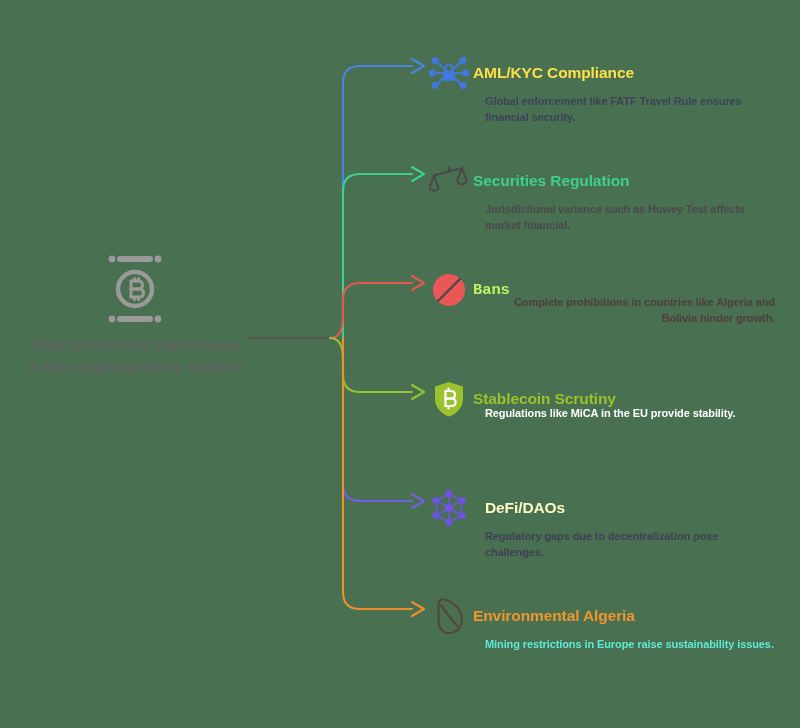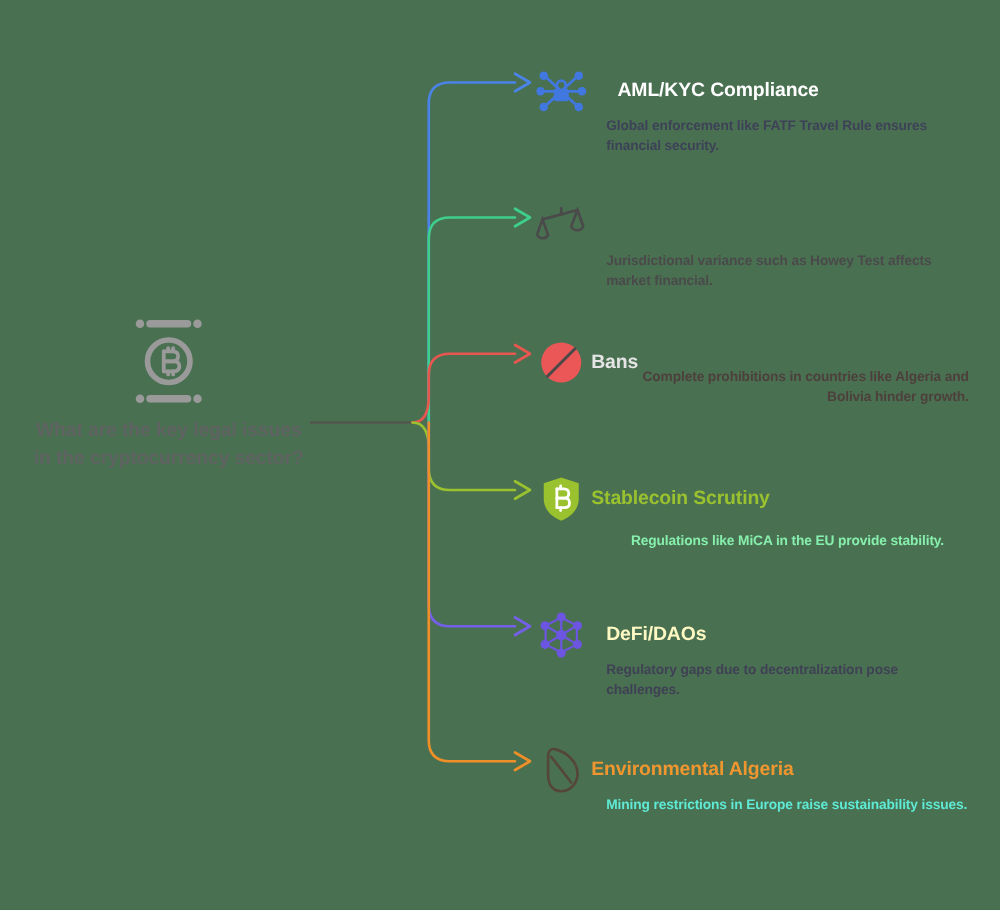--- a/index.html
+++ b/index.html
@@ -160,71 +160,72 @@
             <circle cx="34" cy="4.5" r="3.4"></circle>
             <circle cx="3.4" cy="17" r="3.4"></circle>
             <circle cx="36.6" cy="17" r="3.4"></circle>
             <circle cx="6" cy="29.5" r="3.4"></circle>
             <circle cx="34" cy="29.5" r="3.4"></circle>
           </g>
           <rect x="14" y="15" width="12" height="10" rx="2" fill="#4078e0"></rect>
           <path d="M16.5 15 V12 a3.5 3.5 0 0 1 7 0 V15" fill="none" stroke="#4078e0" stroke-width="2.2"></path>
         </svg>
       </span>
-      <span class="branch-title" style="color:#ffffff;margin-left:21px;">AML/KYC Compliance</span>
+      <span class="branch-title" style="color:#fde047;">AML/KYC Compliance</span>
     </div>
     <div class="branch-desc" style="top:38px; color:#3d4257;">Global enforcement like FATF Travel Rule ensures financial security.</div>
   </div>
 
   <div class="branch" style="top:163px;">
     <div class="branch-head">
       <span class="branch-icon">
         <svg width="40" height="34" viewBox="0 0 40 34" xmlns="http://www.w3.org/2000/svg">
           <g fill="none" stroke="#4a4a4a" stroke-width="2.1" stroke-linecap="round">
             <line x1="5" y1="11.5" x2="33" y2="4"></line>
             <line x1="20" y1="7.5" x2="20" y2="2.5"></line>
             <path d="M5 11.5 L0.5 24 a5.2 5.2 0 0 0 9 0 Z"></path>
             <path d="M33 4 L28 17 a5.2 5.2 0 0 0 9.6 0 Z"></path>
           </g>
         </svg>
       </span>
+      <span class="branch-title" style="color:#3ecf8e;">Securities Regulation</span>
     </div>
     <div class="branch-desc" style="top:38px; color:#4a4a4a;">Jurisdictional variance such as Howey Test affects market financial.</div>
   </div>
 
   <div class="branch" style="top:272px;">
     <div class="branch-head">
       <span class="branch-icon">
         <svg width="36" height="36" viewBox="0 0 36 36" xmlns="http://www.w3.org/2000/svg">
           <circle cx="18" cy="18" r="16" fill="#eb5757"></circle>
           <line x1="7" y1="29" x2="29" y2="7" stroke="#4a4a4a" stroke-width="2.4" stroke-linecap="round"></line>
         </svg>
       </span>
-      <span class="branch-title" style="color:#e5e5e5;">Bans</span>
+      <span class="branch-title" style="color:#bef264;font-family:Liberation Mono, monospace;">Bans</span>
     </div>
     <div class="branch-desc" style="top:22px; color:#4d403c;text-align:right;">Complete prohibitions in countries like Algeria and Bolivia hinder growth.</div>
   </div>
 
   <div class="branch" style="top:381px;">
     <div class="branch-head">
       <span class="branch-icon">
         <svg width="34" height="38" viewBox="0 0 34 38" xmlns="http://www.w3.org/2000/svg">
           <path d="M17 2 L31 6.5 V19 C31 28 24 34 17 36.5 C10 34 3 28 3 19 V6.5 Z" fill="#9ac22e"></path>
           <g stroke="#ffffff" stroke-width="2.2" fill="none" stroke-linecap="round">
             <path d="M13.5 11 L13.5 26"></path>
             <path d="M13.5 11 L19 11 Q23 11 23 14.8 Q23 18.5 19 18.5 L13.5 18.5"></path>
             <path d="M13.5 18.5 L19.5 18.5 Q23.6 18.5 23.6 22.3 Q23.6 26 19.5 26 L13.5 26"></path>
             <path d="M16.5 8.6 L16.5 11"></path>
             <path d="M16.5 26 L16.5 28.4"></path>
           </g>
         </svg>
       </span>
       <span class="branch-title" style="color:#9ac22e;text-align:right;">Stablecoin Scrutiny</span>
     </div>
-    <div class="branch-desc" style="top:44px; color:#86efac;text-align:center;">Regulations like MiCA in the EU provide stability.</div>
+    <div class="branch-desc" style="top:24px; color:#ffffff;">Regulations like MiCA in the EU provide stability.</div>
   </div>
 
   <div class="branch" style="top:490px;">
     <div class="branch-head">
       <span class="branch-icon">
         <svg width="38" height="38" viewBox="0 0 38 38" xmlns="http://www.w3.org/2000/svg">
           <g stroke="#6c55e0" stroke-width="1.8">
             <line x1="19" y1="19" x2="19" y2="5"></line>
             <line x1="19" y1="19" x2="19" y2="33"></line>
             <line x1="19" y1="19" x2="6.5" y2="11.5"></line>

